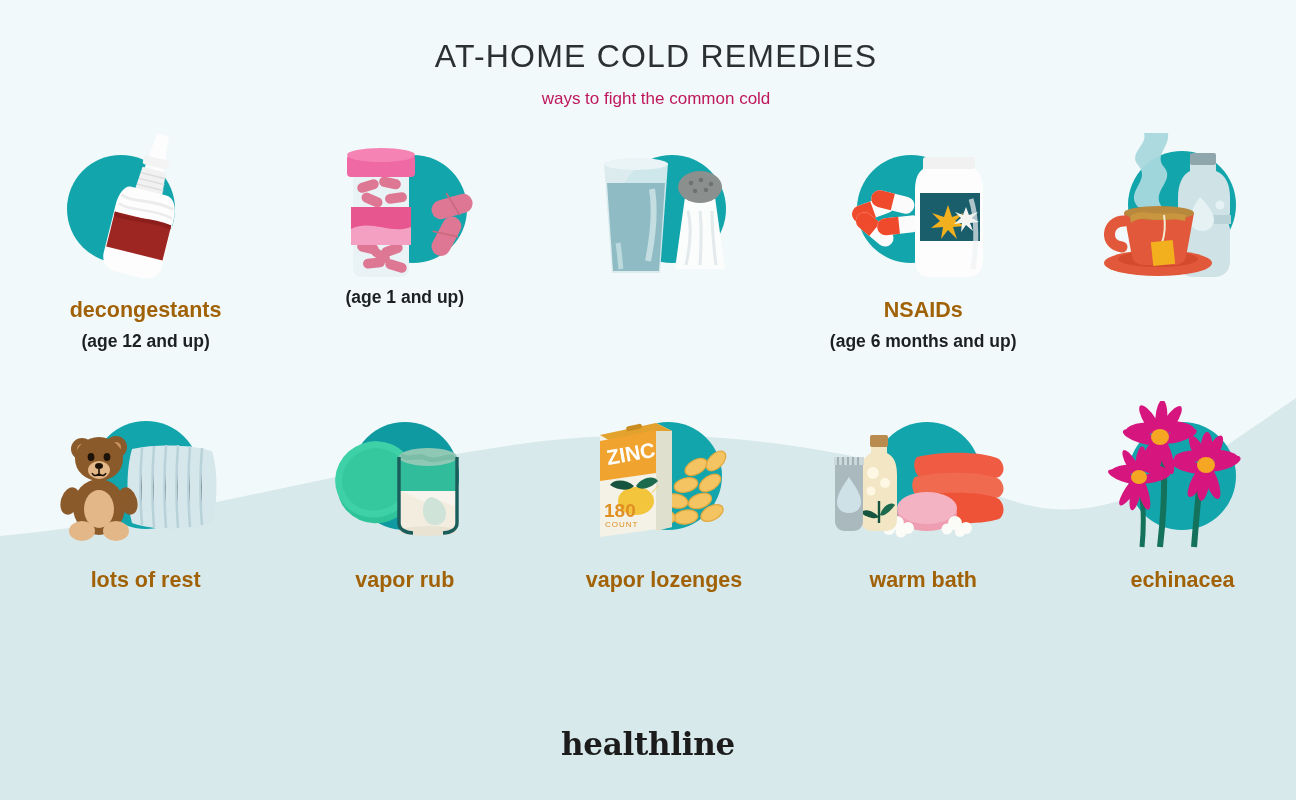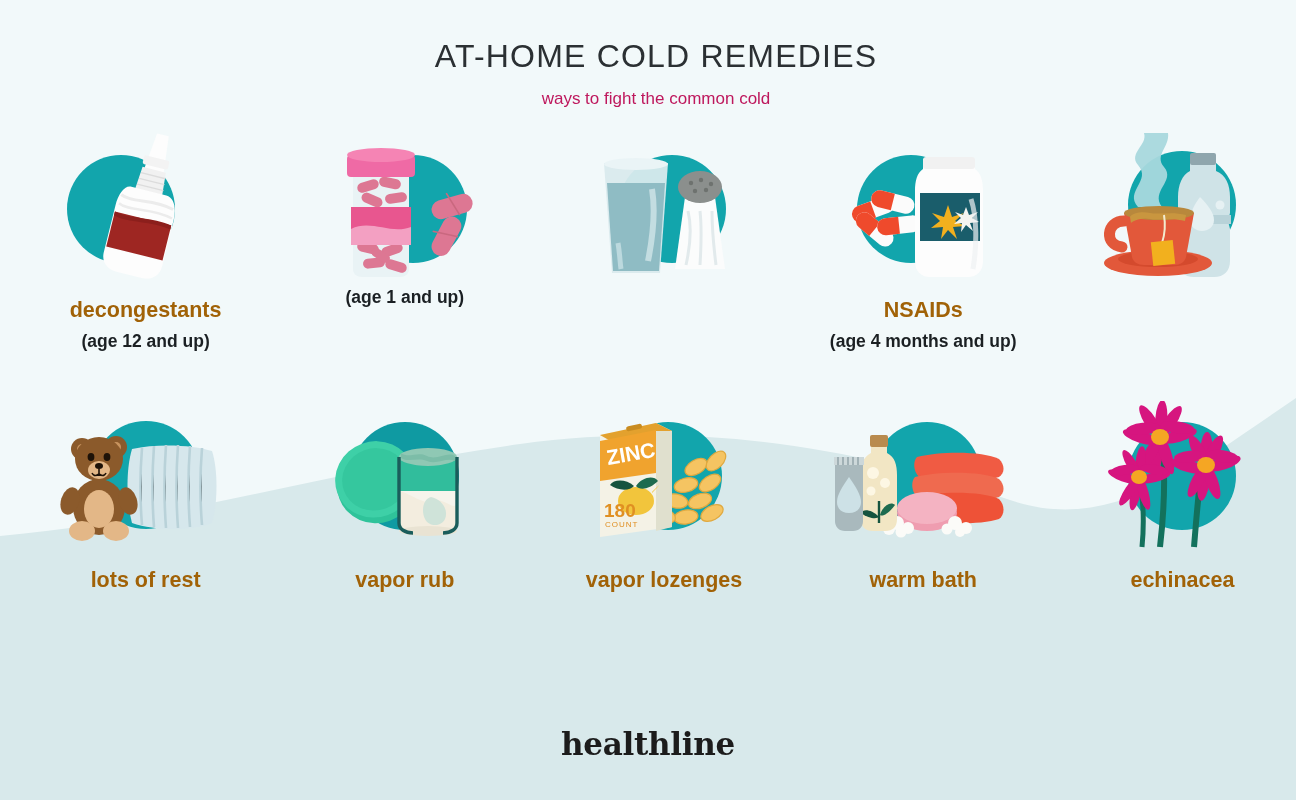--- a/index.html
+++ b/index.html
@@ -186,21 +186,21 @@
           <rect x="97" y="62" width="60" height="48" fill="#1a5d6b"></rect>
 
           <path d="M121 86 L125 74 L129 86 L141 82 L132 90 L142 95 L130 96
                    L134 108 L125 99 L118 108 L120 96 L108 97 L117 90 L109 82 Z" fill="#f2b01e"></path>
           <path d="M140 84 L143 76 L146 84 L155 81 L149 87 L156 91 L147 92
                    L150 100 L143 94 L138 101 L139 92 L131 93 L138 87 L132 81 Z" fill="#f4f4f0"></path>
           <path d="M148 68 C154 86 154 114 150 138" stroke="#eef1f2" stroke-width="5" fill="none" opacity="0.7"></path>
         </svg>
       </div>
       <div class="label">NSAIDs</div>
-      <div class="sublabel">(age 4 months and up)</div>
+      <div class="sublabel">(age 6 months and up)</div>
     </div>
 
     <div class="cell">
       <div class="icon-wrap">
         <svg viewBox="0 0 200 150">
           <circle cx="100" cy="74" r="54" fill="#12a5ac"></circle>
 
           <path d="M56 76 C42 60 70 50 56 34 C46 22 66 14 62 2
                    L86 2 C88 16 72 24 82 36 C94 50 68 60 80 76 Z" fill="#a8d8dd" opacity="0.95"></path>
 

